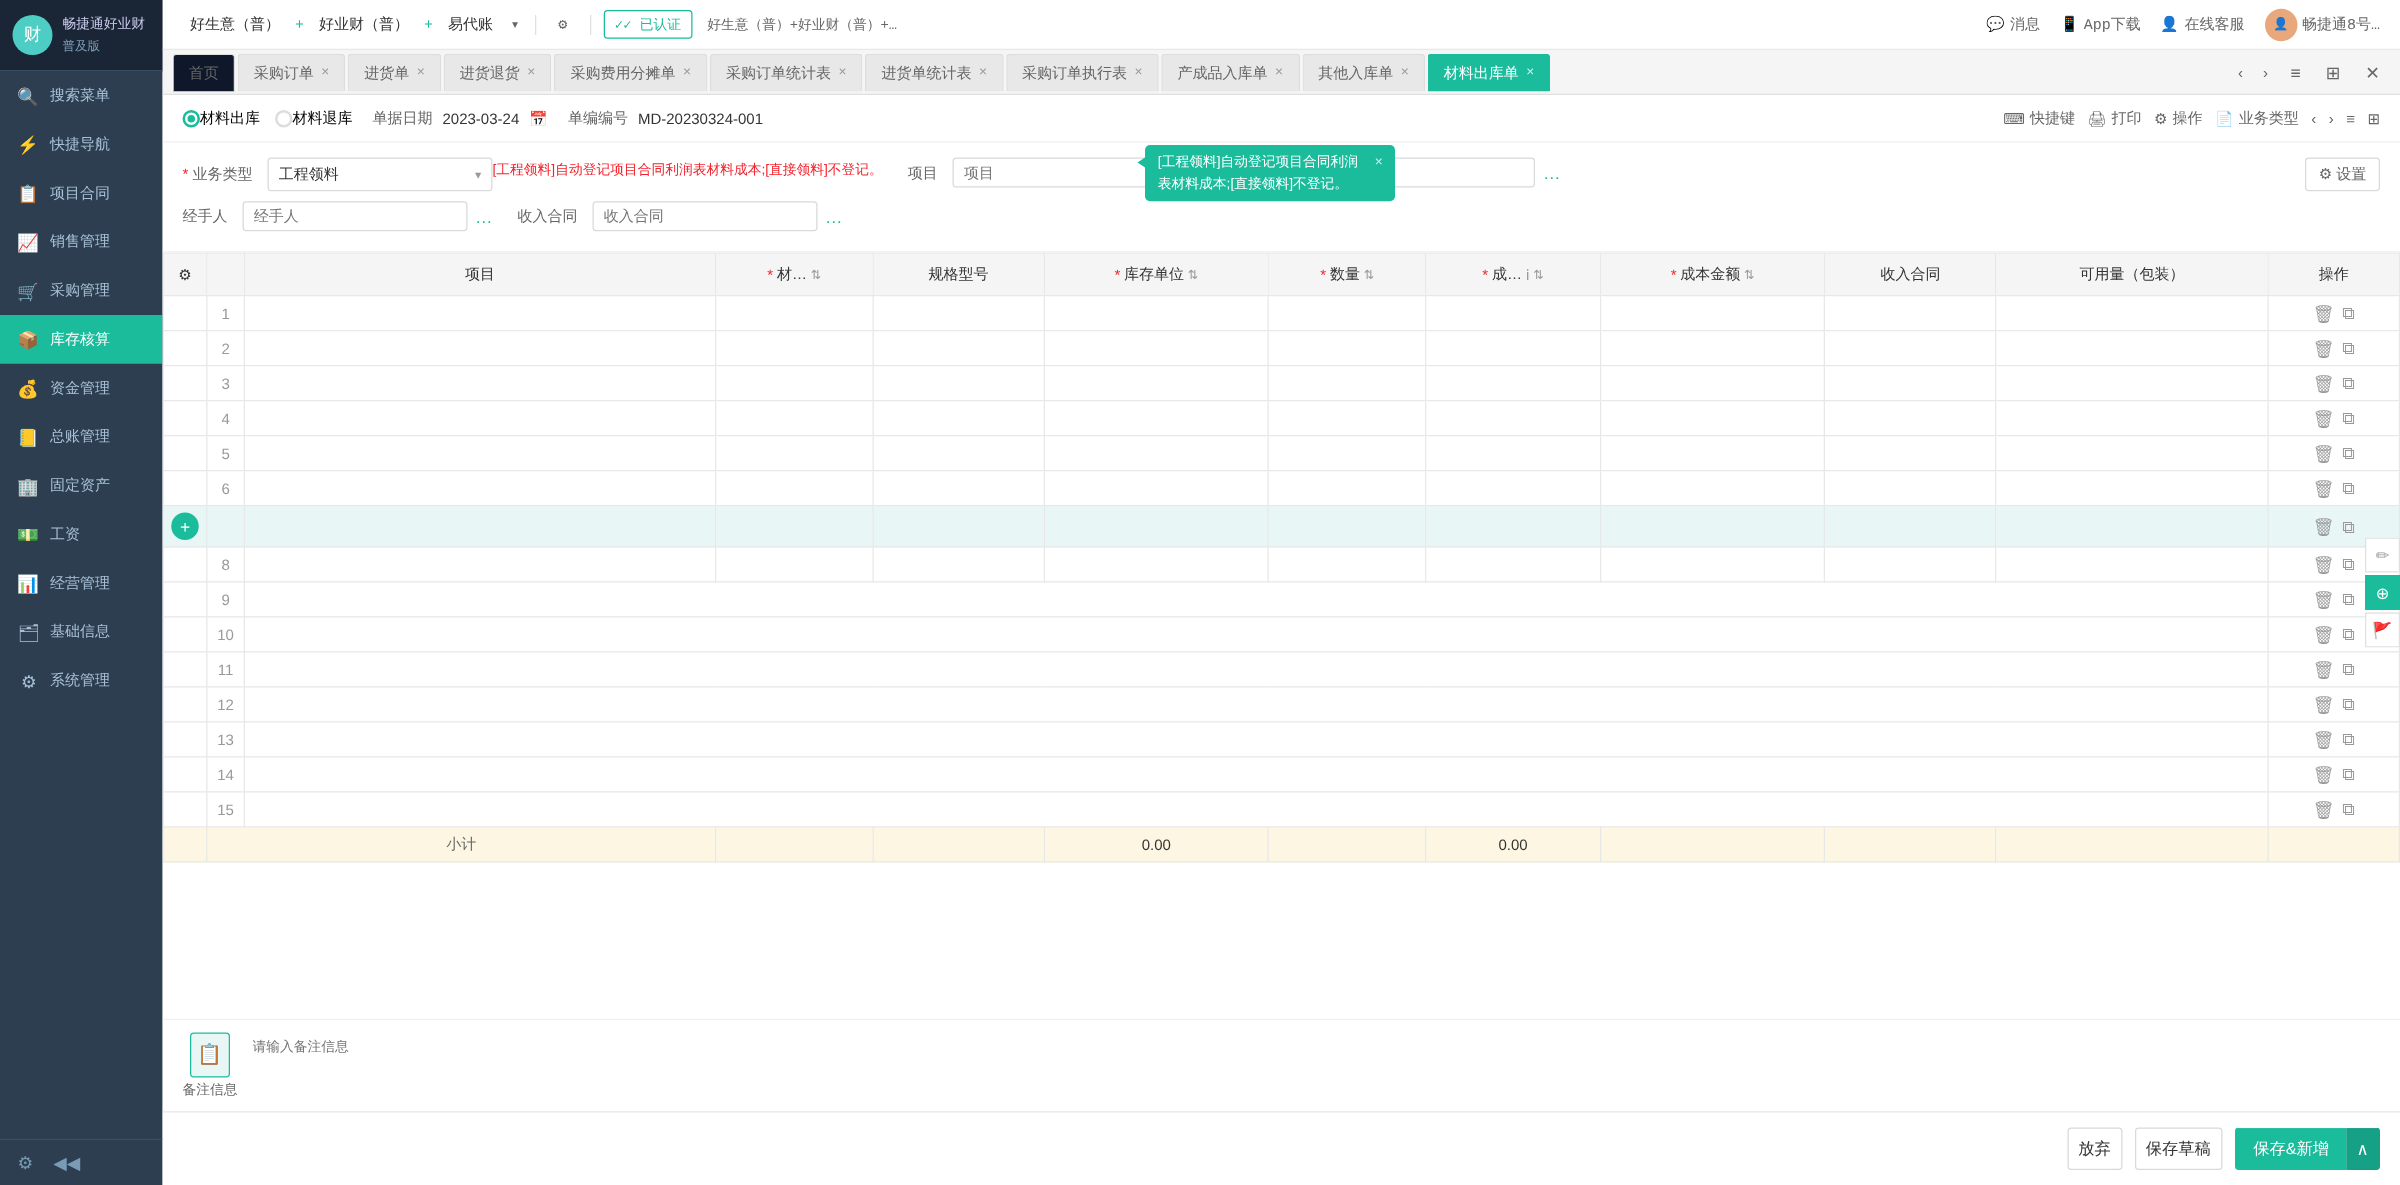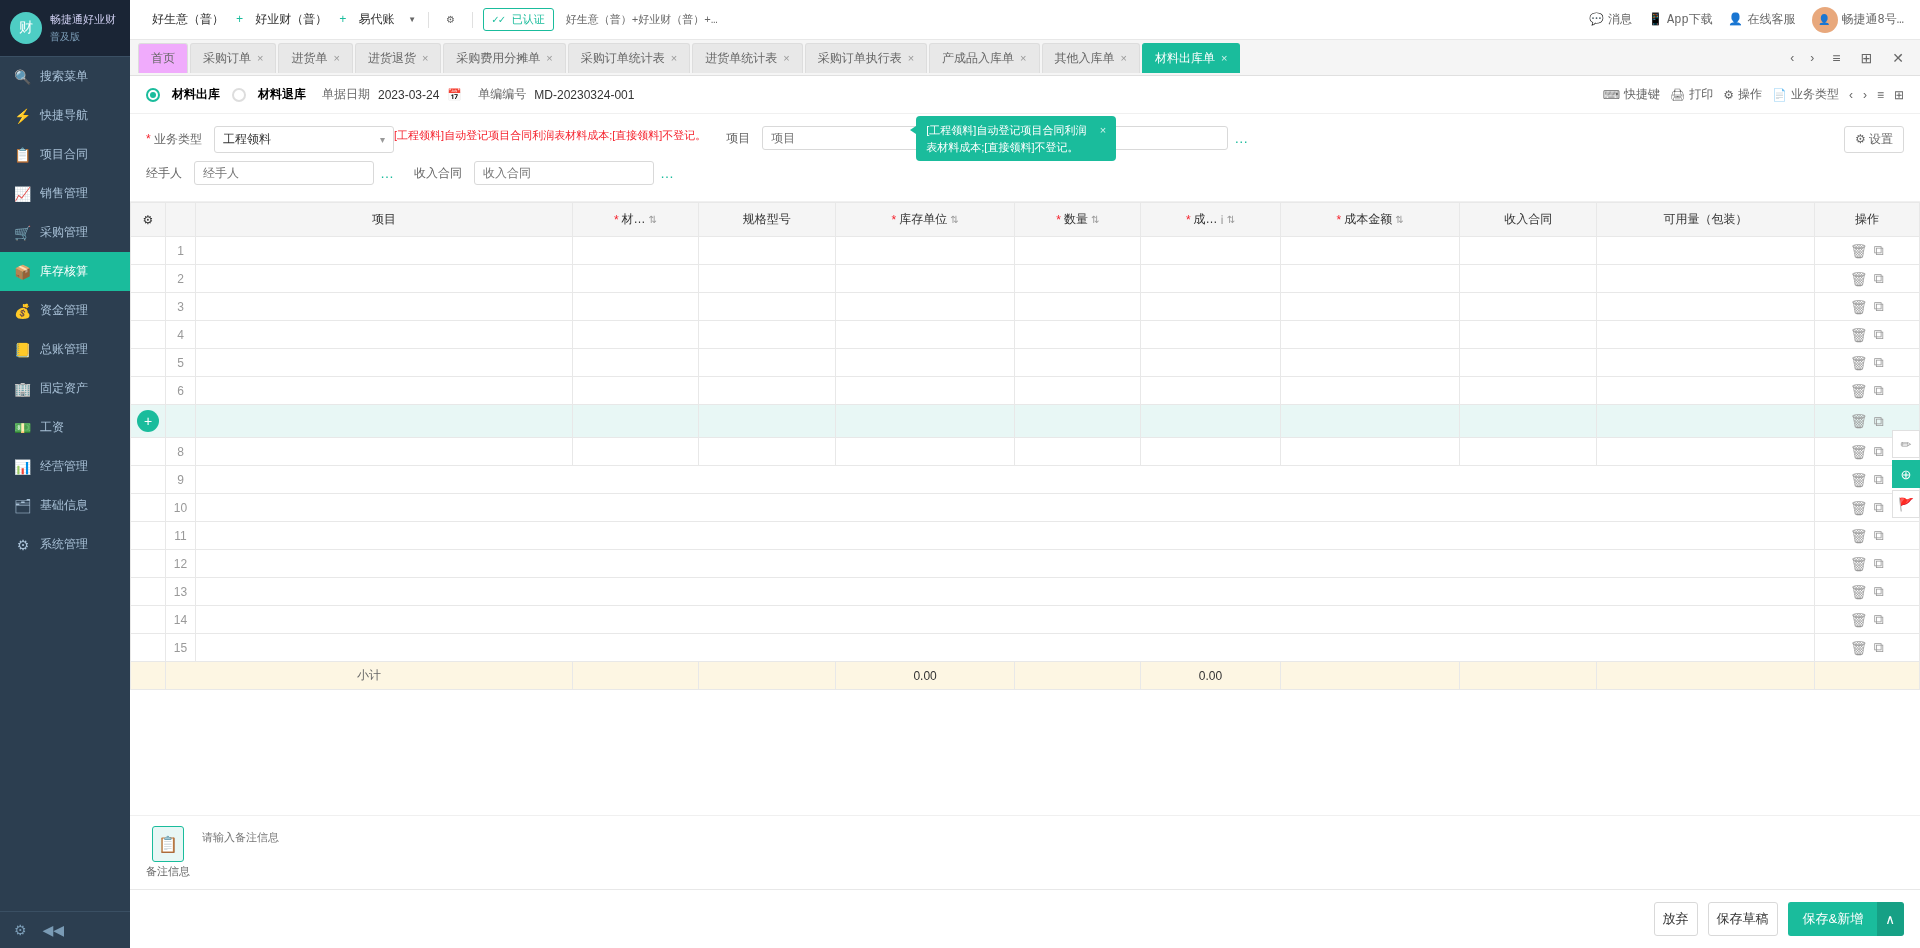--- a/index.html
+++ b/index.html
@@ -35,33 +35,33 @@
     .topbar-right { display: flex; align-items: center; gap: 16px; font-size: 12px; color: #666; }
     .topbar-right-item { display: flex; align-items: center; gap: 4px; cursor: pointer; }
     .topbar-avatar { width: 26px; height: 26px; background: #e8a87c; border-radius: 50%; display: flex; align-items: center; justify-content: center; font-size: 10px; color: #fff; }
 
     
     .tabbar { background: #f5f5f5; border-bottom: 1px solid #e0e0e0; display: flex; align-items: center; padding: 0 8px; height: 36px; overflow: hidden; }
     .tab { display: flex; align-items: center; gap: 4px; padding: 6px 12px; font-size: 12px; cursor: pointer; color: #666; white-space: nowrap; background: #e8e8e8; border-radius: 3px 3px 0 0; margin-right: 2px; border: 1px solid #ddd; border-bottom: none; }
     .tab.active { background: #1abc9c; color: #fff; border-color: #1abc9c; }
     .tab-close { font-size: 11px; color: #999; cursor: pointer; margin-left: 2px; }
     .tab.active .tab-close { color: rgba(255,255,255,0.8); }
-    .tab-home { background: #f0abfc; border-color: #ddd; text-align: center; }
+    .tab-home { background: #0f172a; border-color: #ddd; text-align: center; }
     .tabbar-right { margin-left: auto; display: flex; align-items: center; gap: 4px; }
     .tabbar-arrow { padding: 4px 6px; cursor: pointer; color: #666; }
     .tabbar-view-btn { padding: 4px 8px; cursor: pointer; color: #666; font-size: 14px; }
 
     
     .content-area { flex: 1; overflow-y: auto; background: #fff; padding: 0; display: flex; flex-direction: column; }
 
     
     .page-header { padding: 10px 16px; border-bottom: 1px solid #f0f0f0; display: flex; align-items: center; justify-content: space-between; }
     .page-header-left { display: flex; align-items: center; gap: 16px; }
     .radio-group { display: flex; align-items: center; gap: 12px; }
-    .radio-item { display: flex; align-items: center; gap: 12px; cursor: pointer; font-size: 12px; font-weight: bold; }
+    .radio-item { display: flex; align-items: center; gap: 0; cursor: pointer; font-size: 12px; }
     .radio-dot { width: 14px; height: 14px; border-radius: 50%; border: 2px solid #ddd; display: flex; align-items: center; justify-content: center; }
     .radio-dot.selected { border-color: #1abc9c; }
     .radio-dot.selected::after { content: ''; width: 6px; height: 6px; background: #1abc9c; border-radius: 50%; display: block; }
     .page-meta { display: flex; align-items: center; gap: 8px; font-size: 12px; color: #333; }
     .page-meta-label { color: #666; }
     .calendar-icon { color: #1abc9c; cursor: pointer; }
     .page-header-right { display: flex; align-items: center; gap: 10px; }
     .header-action { display: flex; align-items: center; gap: 4px; font-size: 12px; color: #666; cursor: pointer; }
 
     

